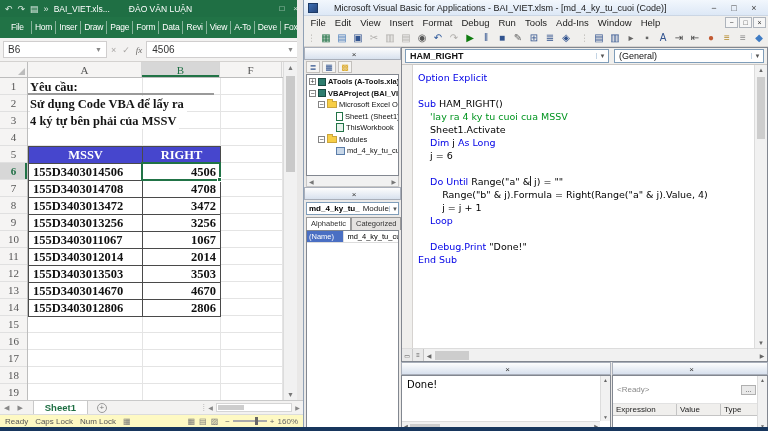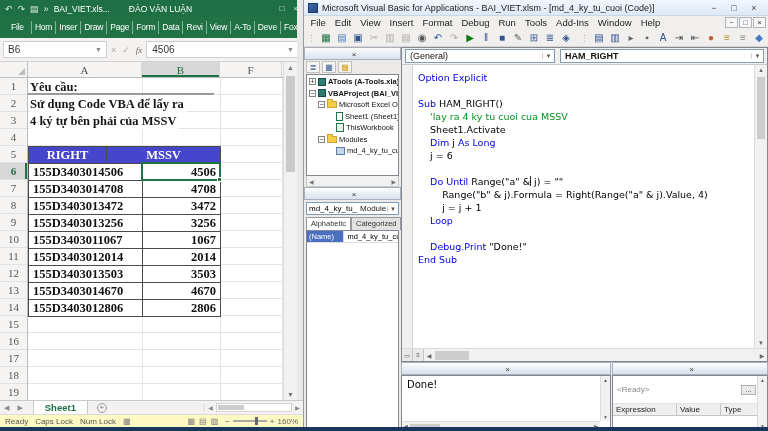--- a/index.html
+++ b/index.html
@@ -87,21 +87,21 @@
              color:#555;padding:0 5px;gap:7px;white-space:nowrap;}
   .st-view{color:#777;font-size:8px;}
   .zoomer{display:flex;align-items:center;gap:3px;color:#666;}
   .ztrack{width:34px;height:2px;background:#a9a9a9;position:relative;}
   .ztrack i{position:absolute;left:22px;top:-3px;width:3px;height:8px;background:#666;}
 
   
   .vb{position:absolute;left:303px;top:0;width:465px;height:431px;background:#eceae8;
       border-left:1px solid #8fa0b5;}
   .vb-title{height:16px;background:linear-gradient(#f2f7fd,#dde8f6);display:flex;align-items:center;
-            gap:4px;padding:0 4px;font-size:9px;color:#1a1a1a;border-bottom:1px solid #cbd6e4;white-space:nowrap;}
+            gap:16px;padding:0 4px;font-size:9px;color:#1a1a1a;border-bottom:1px solid #cbd6e4;white-space:nowrap;}
   .vb-appicon{width:10px;height:10px;background:linear-gradient(135deg,#3c6eb4,#27477c);border:1px solid #1d3a66;flex:none;}
   .vb-title .t{flex:1;overflow:hidden;}
   .vb-title .winbtns{display:flex;gap:0;color:#444;}
   .vb-title .winbtns span{width:20px;text-align:center;font-size:9px;}
   .vb-menu{height:13px;display:flex;align-items:center;background:#f0efed;font-size:9.5px;color:#222;
            padding-left:2px;white-space:nowrap;}
   .vb-menu-item{padding:0 4.5px;}
   .mdi-btns{margin-left:auto;display:flex;gap:1px;padding-right:2px;}
   .mdi-btns span{width:13px;height:11px;border:1px solid #aeb4bc;background:#f6f6f6;font-size:7px;
                  display:flex;align-items:center;justify-content:center;color:#333;}
@@ -134,21 +134,21 @@
                     background:#f7ce46;border:1px solid #caa53d;border-bottom:none;}
   .ti-sheet{width:7px;height:9px;background:#fff;border:1px solid #217346;}
   .ti-workbook{width:8px;height:9px;background:#e8f2ec;border:1px solid #217346;}
   .ti-module{width:9px;height:8px;background:#c8d7e8;border:1px solid #5a7ca8;}
   .proj-hscroll{height:11px;margin:0 2px;background:#f1f1f1;border:1px solid #c6c6c6;border-top:none;
                 display:flex;align-items:center;justify-content:space-between;font-size:6px;color:#777;padding:0 2px;}
   .vb-props{position:absolute;left:0;top:187px;width:97px;height:244px;background:#eceae8;
             display:flex;flex-direction:column;}
   .prop-selector{height:13px;margin:2px 2px 0;background:#fff;border:1px solid #7f9db9;display:flex;
                  align-items:center;font-size:8px;padding-left:2px;white-space:nowrap;overflow:hidden;}
-  .prop-selector .nm{font-weight:normal;text-align:center;}
+  .prop-selector .nm{font-weight:bold;text-align:center;}
   .prop-selector .ty{margin-left:3px;color:#222;}
   .prop-selector .dd{margin-left:auto;width:11px;text-align:center;color:#555;font-size:6px;
                      border-left:1px solid #b9cbdd;flex:none;}
   .prop-tabs{height:13px;display:flex;margin:2px 2px 0;font-size:7.5px;}
   .prop-tab{padding:1px 4px;border:1px solid #9a9a9a;border-bottom:none;background:#e4e2e0;color:#333;}
   .prop-tab.active{background:#fff;}
   #prop-grid{flex:1;margin:0 2px 2px;background:#fff;border:1px solid #828790;font-size:7.5px;}
   .prop-row{display:flex;height:12px;border-bottom:1px solid #ddd;}
   .prop-name{width:40%;background:#4a6fc3;color:#fff;padding:1px 0 0 2px;overflow:hidden;}
   .prop-val{flex:1;border-left:1px solid #ddd;padding:1px 0 0 3px;overflow:hidden;}
@@ -295,22 +295,22 @@
       <div class="xl-cells">
         <div class="vline" style="left:114px"></div>
         <div class="vline" style="left:192px"></div>
         <div class="vline" style="left:254px"></div>
         <div class="xl-note" style="top:1px">Yêu cầu:</div>
         <div class="note-underline"></div>
         <div class="xl-note" style="top:18px">Sử dụng Code VBA để lấy ra</div>
         <div class="xl-note" style="top:35px">4 ký tự bên phải của MSSV</div>
         <div id="xl-table">
             <div class="xlt-row">
+              <div class="xlt-cell h" style="width: 114px; background: rgb(70, 70, 205);">MSSV</div>
               <div class="xlt-cell h" style="width: 78px; background: rgb(70, 70, 205);">RIGHT</div>
-              <div class="xlt-cell h" style="width: 114px; background: rgb(70, 70, 205);">MSSV</div>
             </div>
             <div class="xlt-row">
               <div class="xlt-cell txt" style="width: 114px;">155D3403014506</div>
               <div class="xlt-cell num" style="width: 78px;">4506</div>
             </div>
             <div class="xlt-row">
               <div class="xlt-cell txt" style="width: 114px;">155D3403014708</div>
               <div class="xlt-cell num" style="width: 78px;">4708</div>
             </div>
             <div class="xlt-row">
@@ -529,26 +529,26 @@
       <div id="prop-grid">
           <div class="prop-row">
             <div class="prop-name">(Name)</div>
             <div class="prop-val">md_4_ky_tu_cuoi</div>
           </div>
         </div>
     </div>
 
     <div class="vb-code">
       <div class="code-head">
+        <span class="dd-box" id="dd-proc">
+          <span>HAM_RIGHT</span>
+          <span class="dd">▼</span>
+        </span>
         <span class="dd-box" id="dd-object">
           <span>(General)</span>
-          <span class="dd">▼</span>
-        </span>
-        <span class="dd-box" id="dd-proc">
-          <span>HAM_RIGHT</span>
           <span class="dd">▼</span>
         </span>
       </div>
       <div class="code-body">
         <div class="code-margin"></div>
         <div id="code-text"><div class="code-line"><span class="k">Option Explicit</span></div><div class="code-line">&nbsp;</div><div class="code-line"><span class="k">Sub </span><span>HAM_RIGHT()</span></div><div class="code-line"><span class="cm">    'lay ra 4 ky tu cuoi cua MSSV</span></div><div class="code-line"><span>    Sheet1.Activate</span></div><div class="code-line"><span>    </span><span class="k">Dim </span><span>j </span><span class="k">As Long</span></div><div class="code-line"><span>    j = 6</span></div><div class="code-line">&nbsp;</div><div class="code-line"><span>    </span><span class="k">Do Until </span><span>Range("a" &amp;</span><span class="caret"></span><span> j) = ""</span></div><div class="code-line"><span>        Range("b" &amp; j).Formula = Right(Range("a" &amp; j).Value, 4)</span></div><div class="code-line"><span>        j = j + 1</span></div><div class="code-line"><span>    </span><span class="k">Loop</span></div><div class="code-line">&nbsp;</div><div class="code-line"><span>    </span><span class="k">Debug.Print </span><span>"Done!"</span></div><div class="code-line"><span class="k">End Sub</span></div></div>
         <div class="code-vscroll">
           <span class="up">▲</span>
           <span class="thumb"></span>
           <span class="dn">▼</span>

